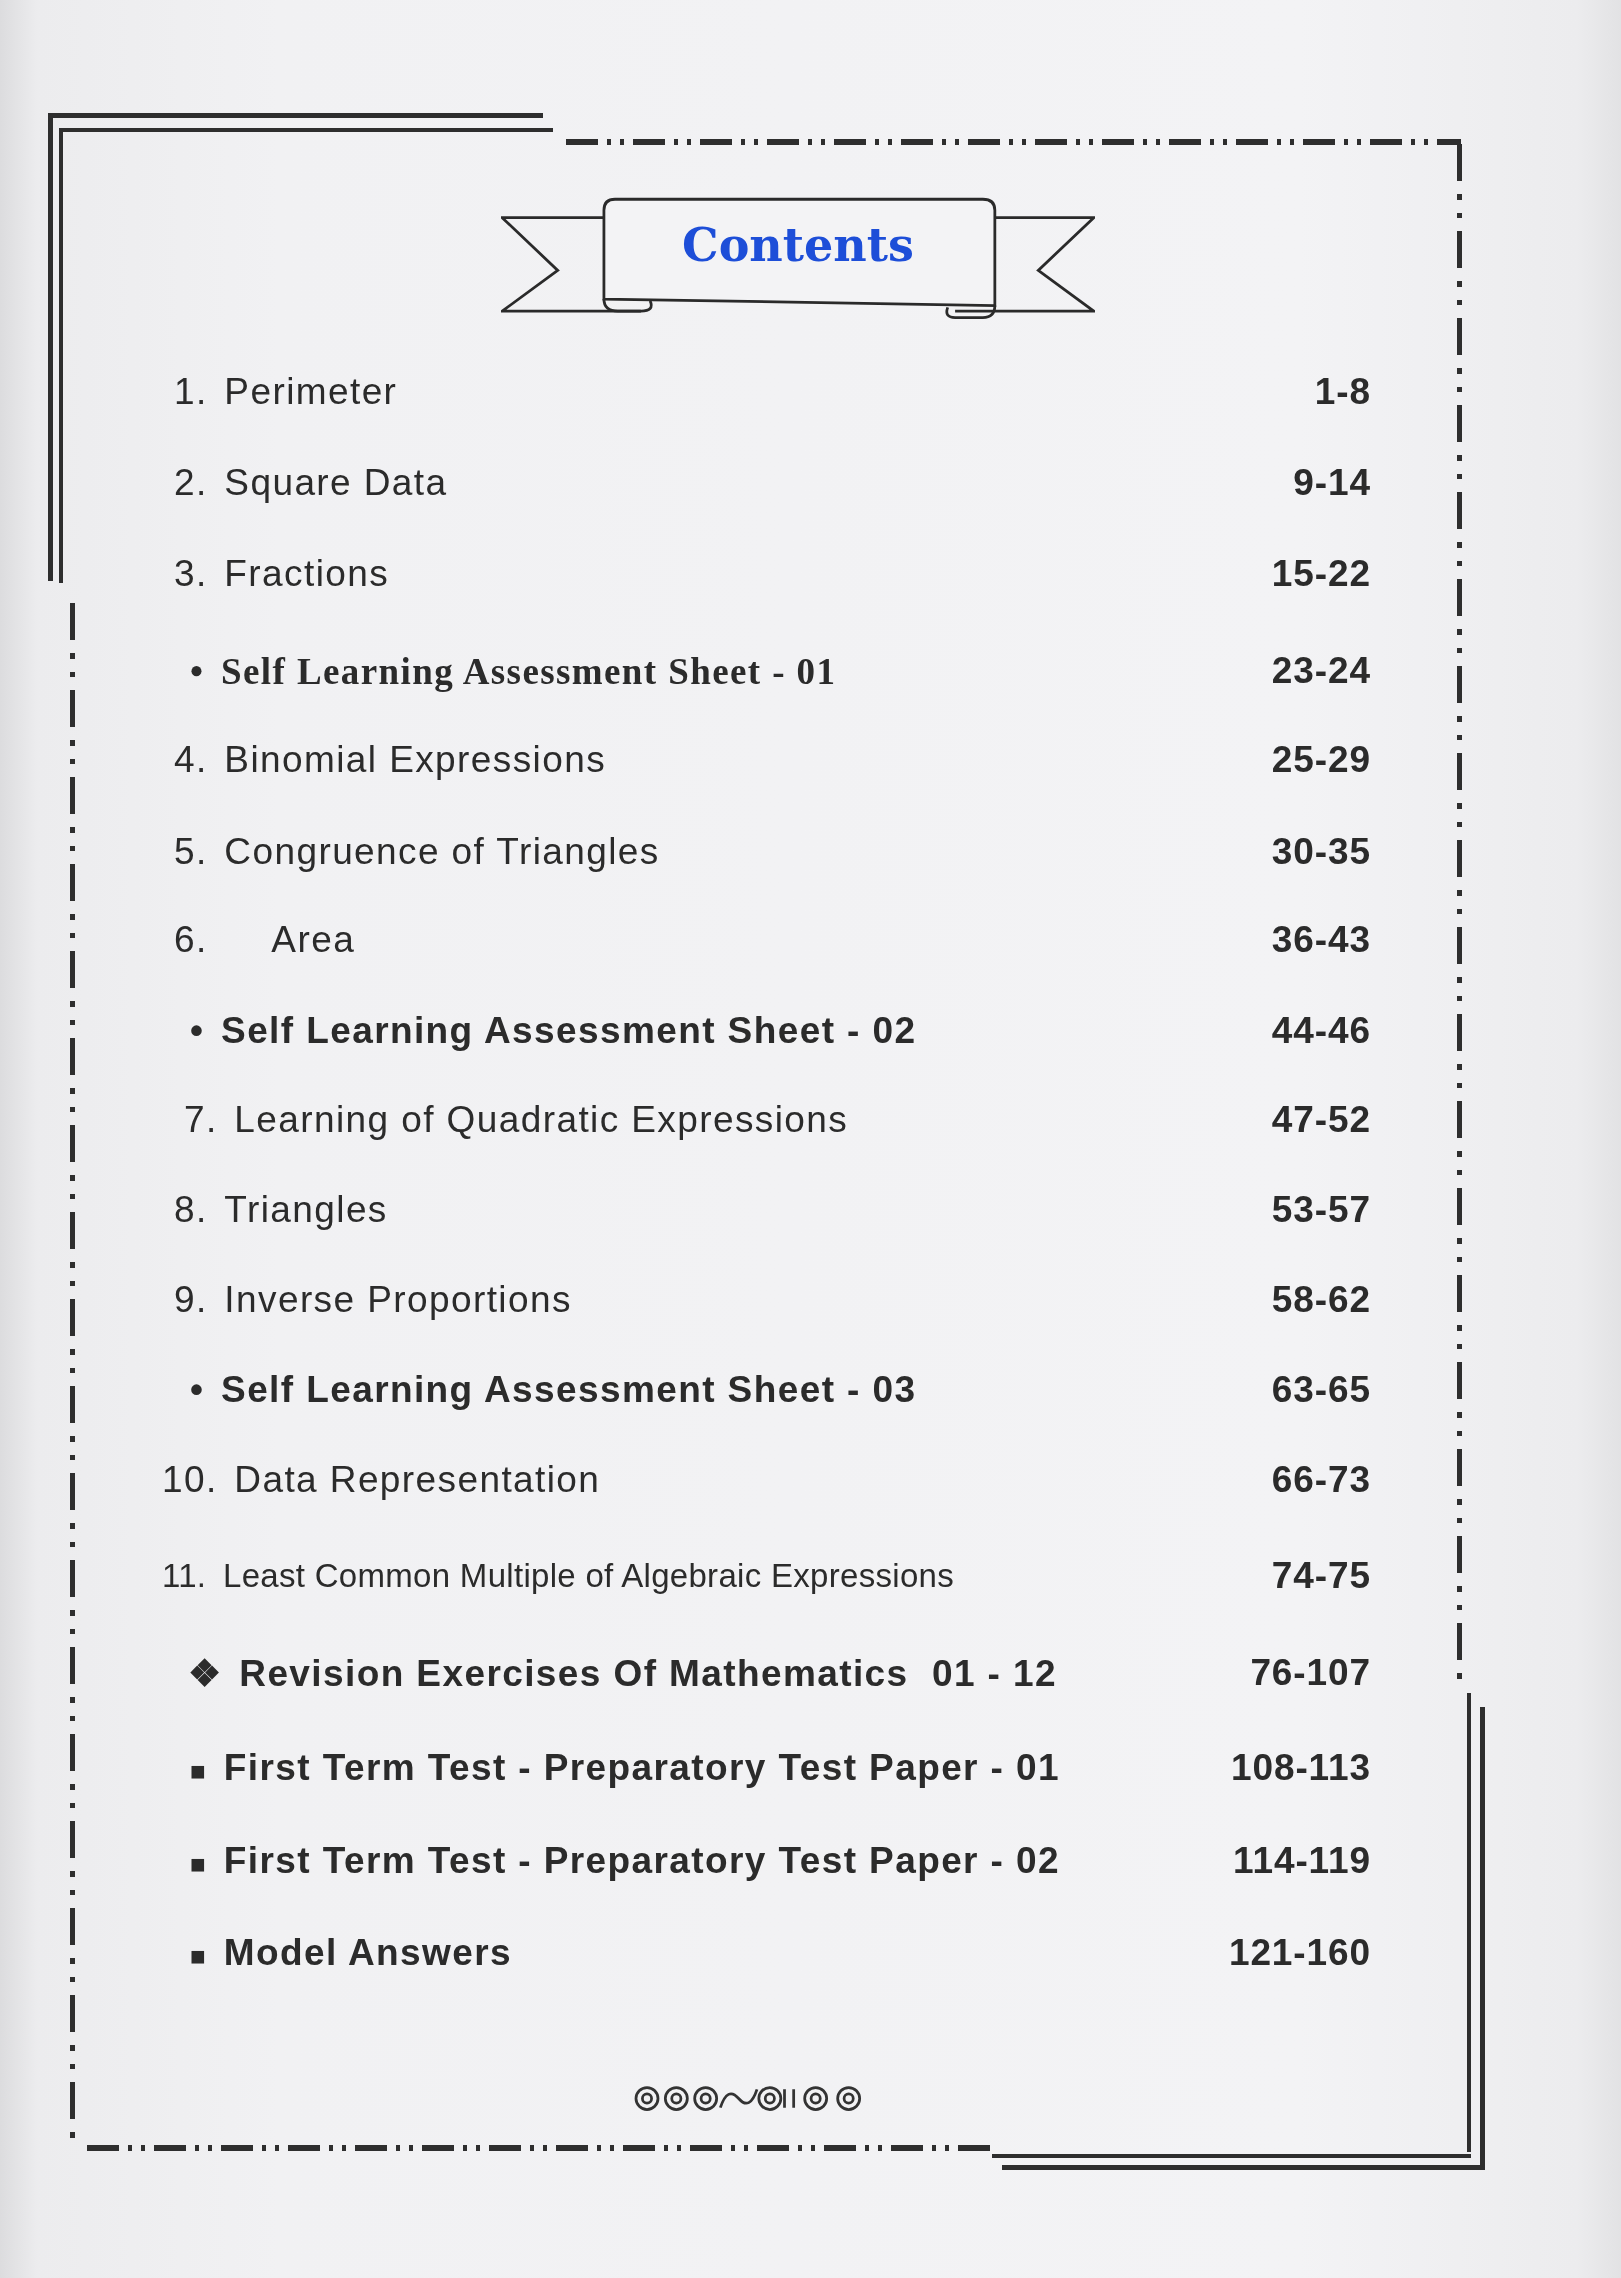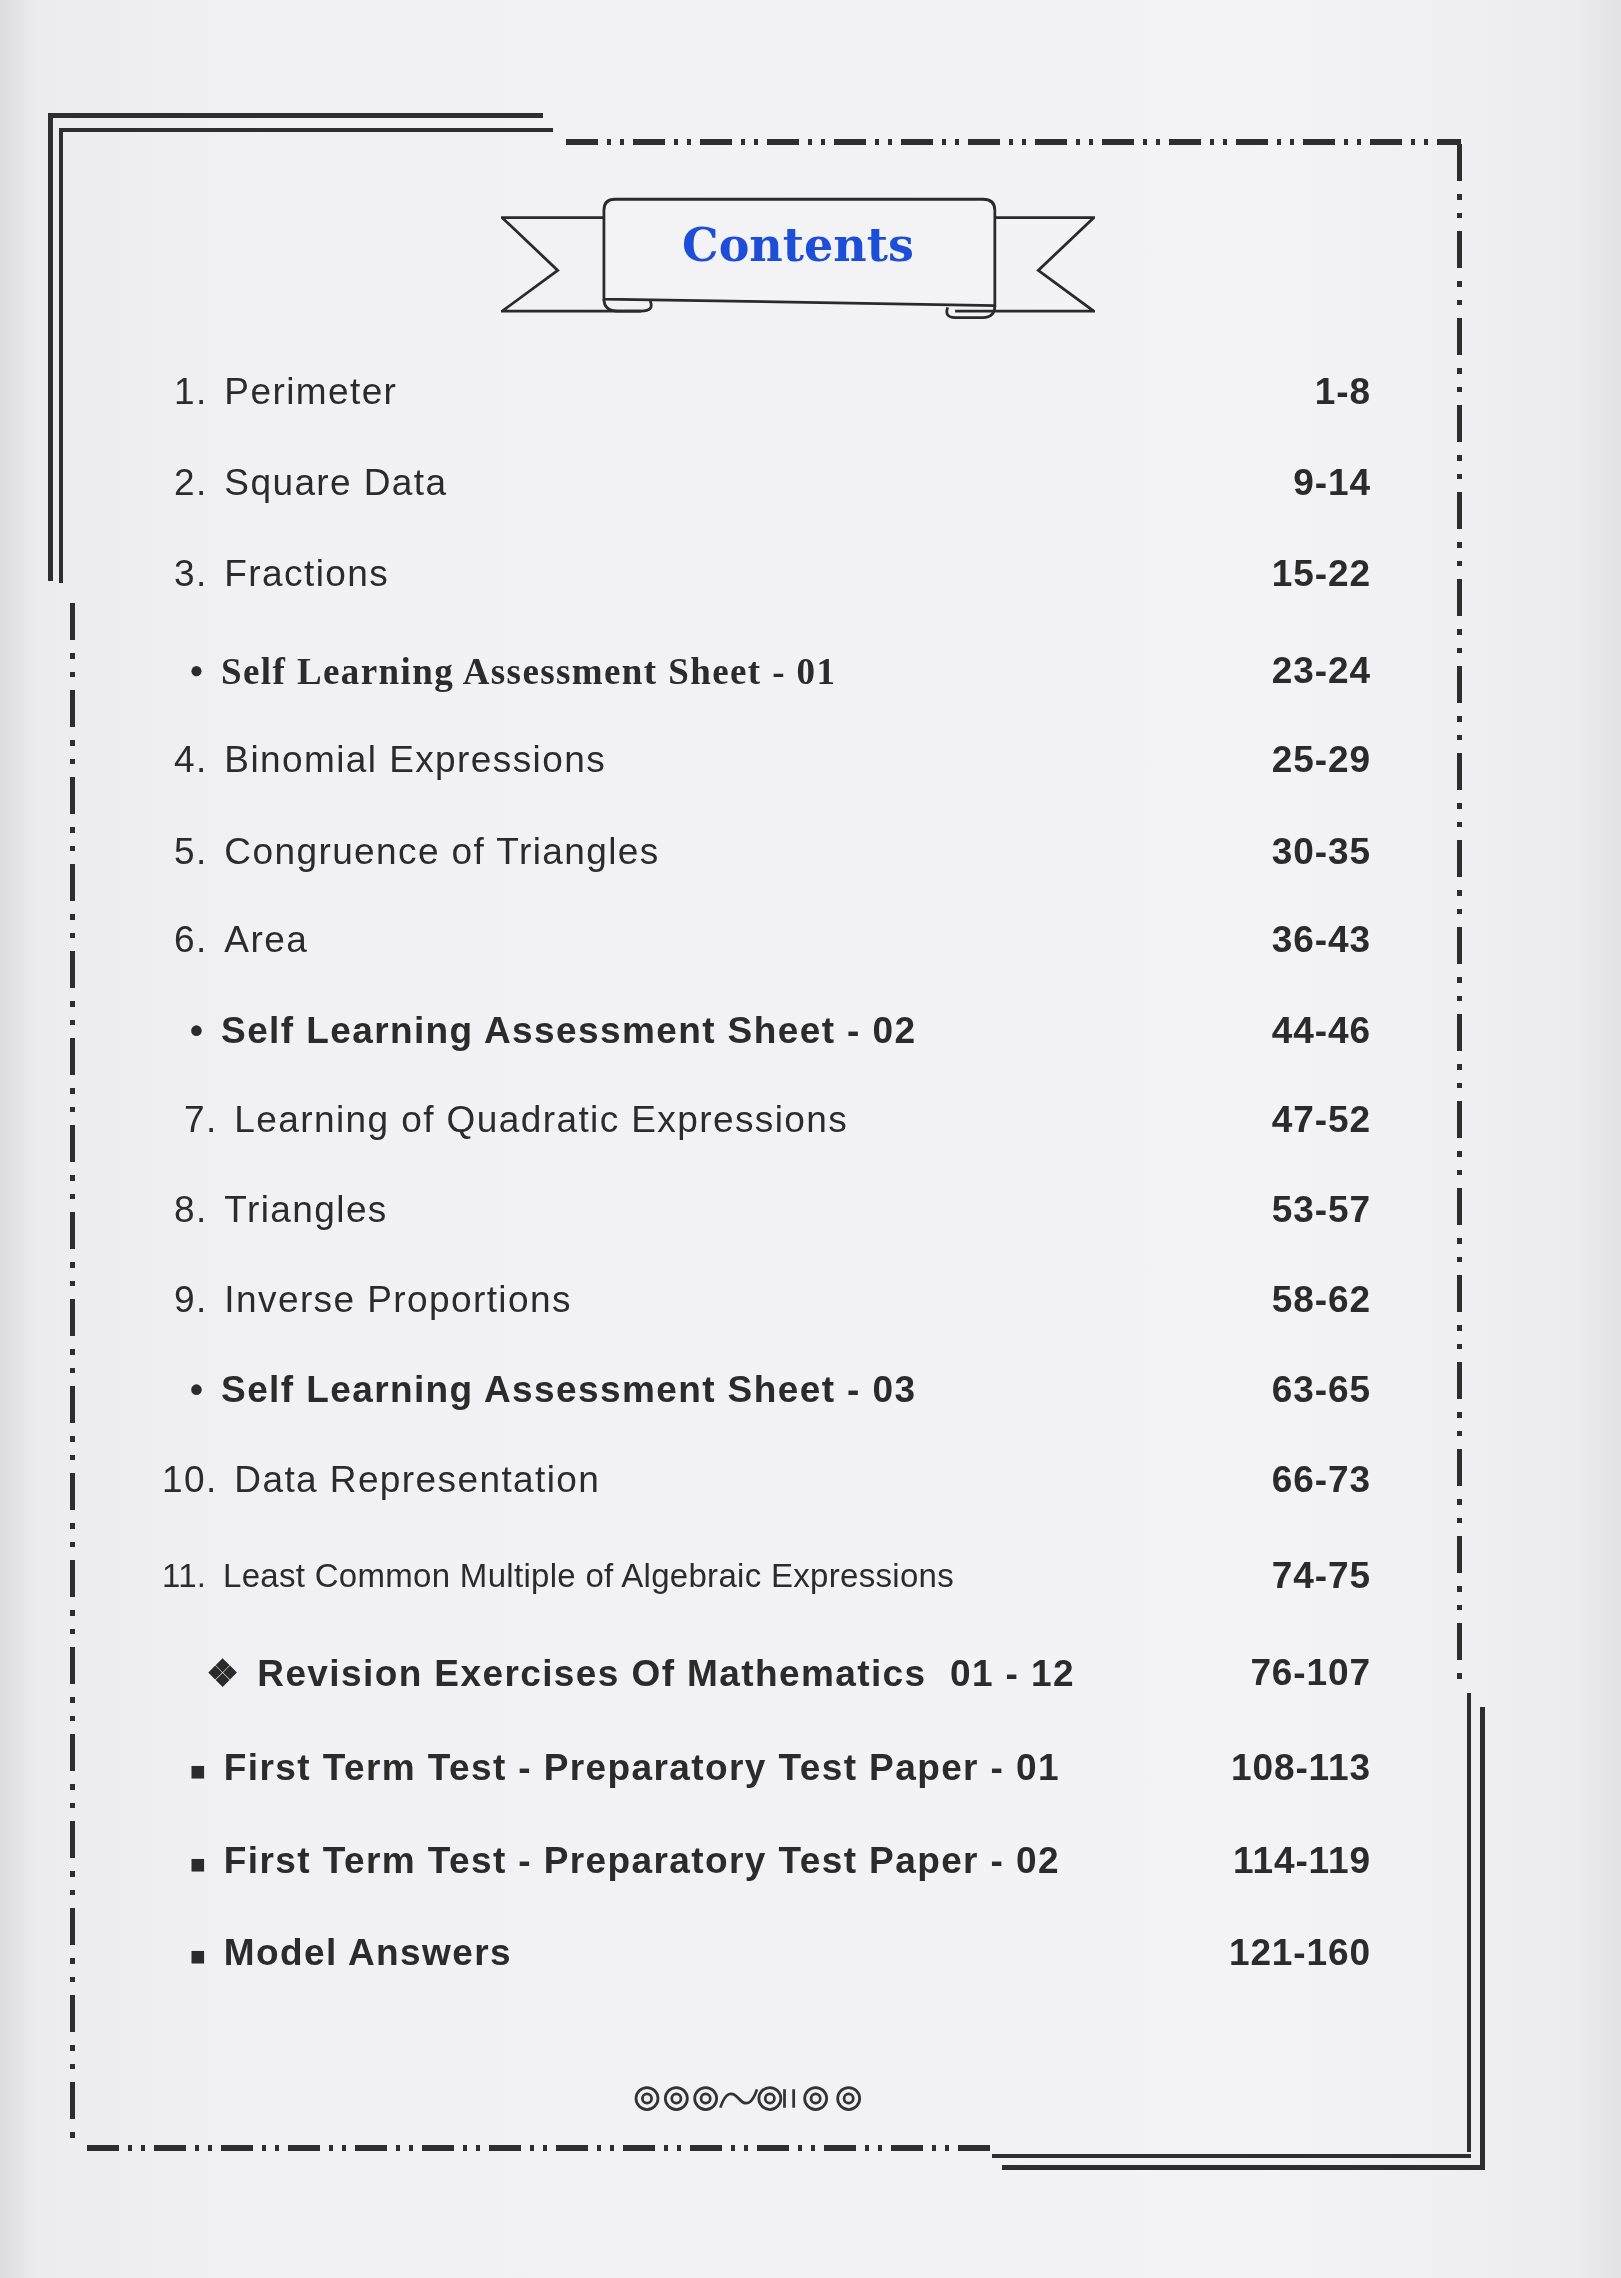--- a/index.html
+++ b/index.html
@@ -84,21 +84,21 @@
     </div>
     <div class="row" style="top: 760px; height: 0px;">
       <div class="label" style="left: 174px; top: 0px;"><span class="bullet">4.</span><span style="white-space: pre;">Binomial Expressions</span></div>
       <div class="pages" style="top: 0px;">25-29</div>
     </div>
     <div class="row" style="top: 852px; height: 0px;">
       <div class="label" style="left: 174px; top: 0px;"><span class="bullet">5.</span><span style="white-space: pre;">Congruence of Triangles</span></div>
       <div class="pages" style="top: 0px;">30-35</div>
     </div>
     <div class="row" style="top: 940px; height: 0px;">
-      <div class="label" style="left: 174px; top: 0px;"><span class="bullet">6.</span><span style="white-space: pre;">Area</span></div>
+      <div class="label" style="left: 174px; top: 0px;"><span class="bullet">6.</span><span style="white-space: pre; margin-left: 47px;">Area</span></div>
       <div class="pages" style="top: 0px;">36-43</div>
     </div>
     <div class="row" style="top: 1031px; height: 0px;">
       <div class="label bold" style="left: 190px; top: 0px;"><span class="bullet">•</span><span style="white-space: pre;">Self Learning Assessment Sheet - 02</span></div>
       <div class="pages" style="top: 0px;">44-46</div>
     </div>
     <div class="row" style="top: 1120px; height: 0px;">
       <div class="label" style="left: 184px; top: 0px;"><span class="bullet">7.</span><span style="white-space: pre;">Learning of Quadratic Expressions</span></div>
       <div class="pages" style="top: 0px;">47-52</div>
     </div>
@@ -116,21 +116,21 @@
     </div>
     <div class="row" style="top: 1480px; height: 0px;">
       <div class="label" style="left: 162px; top: 0px;"><span class="bullet">10.</span><span style="white-space: pre;">Data Representation</span></div>
       <div class="pages" style="top: 0px;">66-73</div>
     </div>
     <div class="row" style="top: 1576px; height: 0px;">
       <div class="label small" style="left: 162px; top: 0px;"><span class="bullet">11.</span><span style="white-space: pre;">Least Common Multiple of Algebraic Expressions</span></div>
       <div class="pages" style="top: 0px;">74-75</div>
     </div>
     <div class="row" style="top: 1673px; height: 0px;">
-      <div class="label bold" style="left: 206px; top: 0px;"><span class="bullet">❖</span><span style="white-space: pre;">Revision Exercises Of Mathematics  01 - 12</span></div>
+      <div class="label bold" style="left: 188px; top: 0px;"><span class="bullet">❖</span><span style="white-space: pre;">Revision Exercises Of Mathematics  01 - 12</span></div>
       <div class="pages" style="top: 0px;">76-107</div>
     </div>
     <div class="row" style="top: 1768px; height: 0px;">
       <div class="label bold" style="left: 190px; top: 0px;"><span class="bullet" style="font-size: 26px;">■</span><span style="white-space: pre;">First Term Test - Preparatory Test Paper - 01</span></div>
       <div class="pages" style="top: 0px;">108-113</div>
     </div>
     <div class="row" style="top: 1861px; height: 0px;">
       <div class="label bold" style="left: 190px; top: 0px;"><span class="bullet" style="font-size: 26px;">■</span><span style="white-space: pre;">First Term Test - Preparatory Test Paper - 02</span></div>
       <div class="pages" style="top: 0px;">114-119</div>
     </div>

